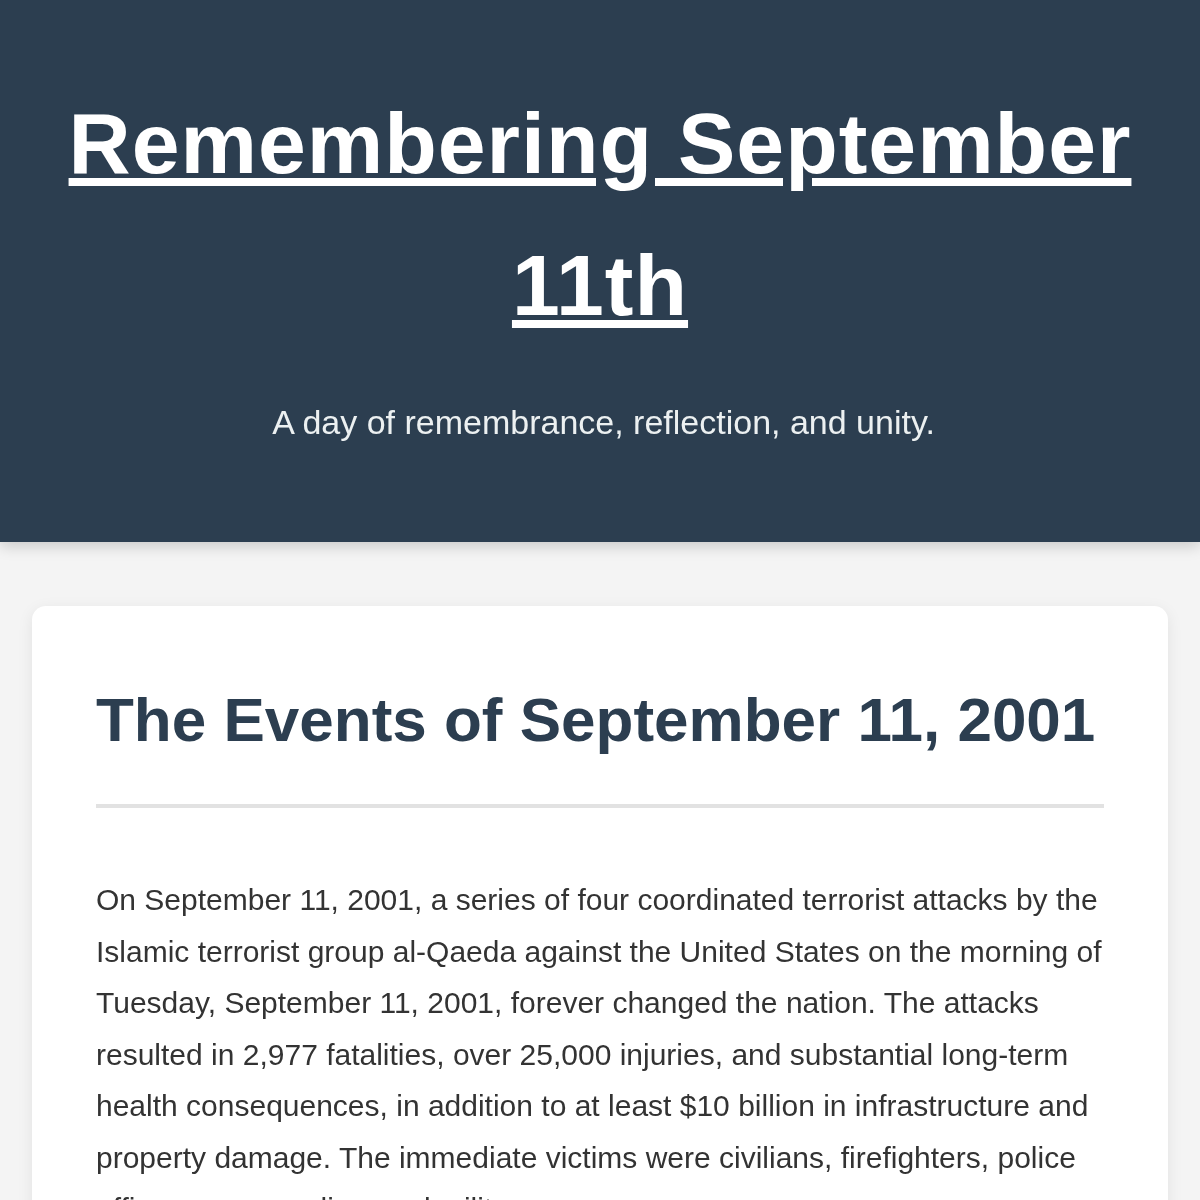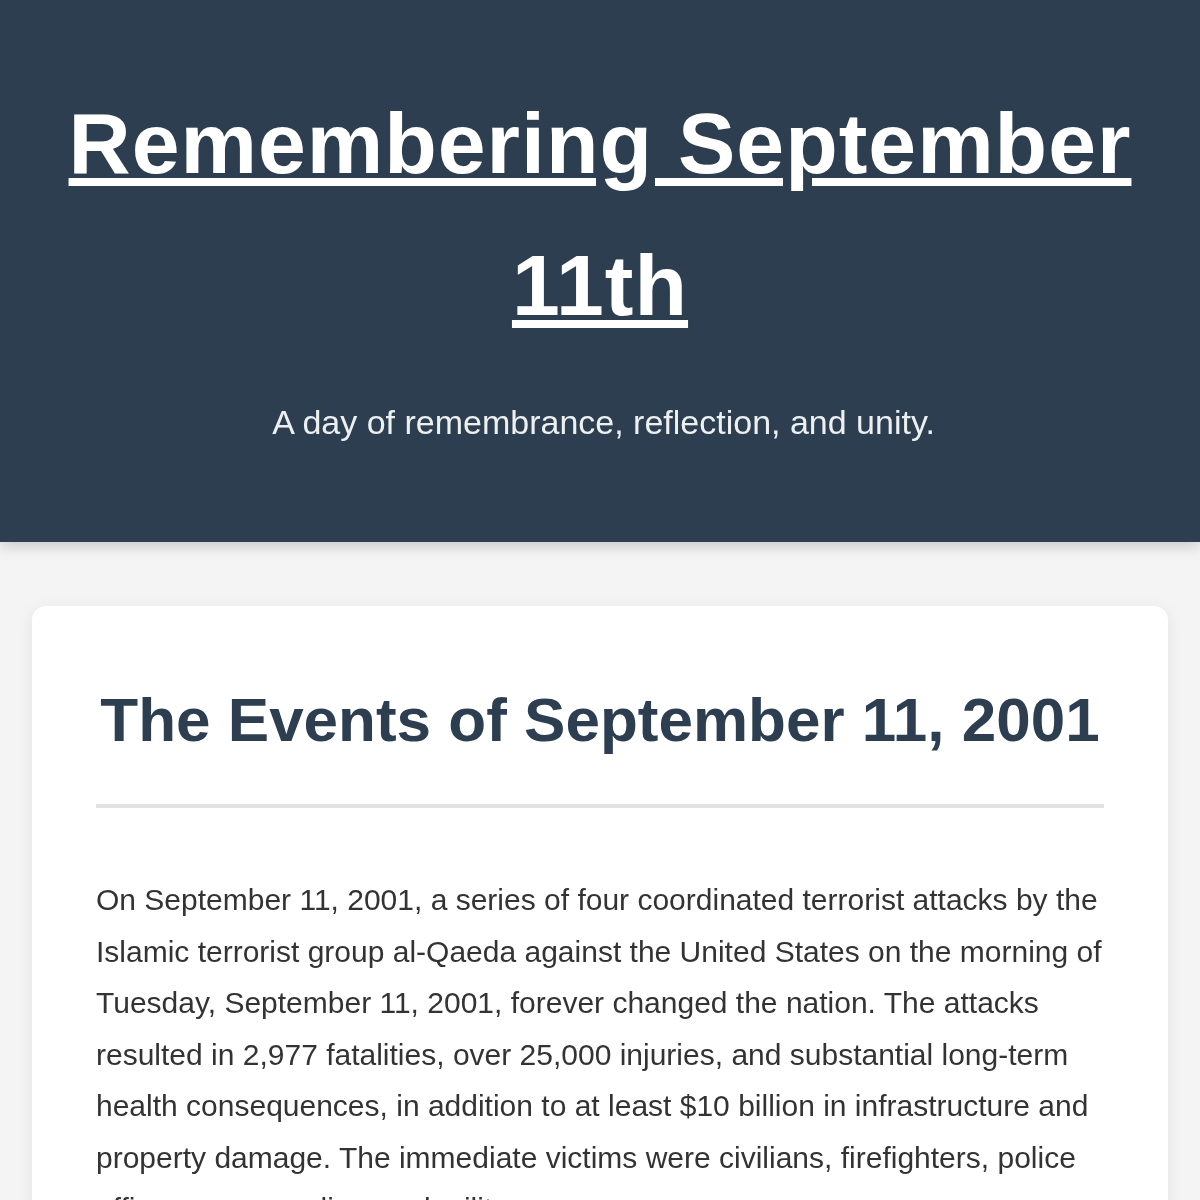--- a/index.html
+++ b/index.html
@@ -54,21 +54,20 @@
     }
     .section-title {
       margin: 0;
       color: #2c3e50;
       font-size: 62px;
       font-weight: bold;
       line-height: 80px;
       padding-bottom: 44px;
       border-bottom: 4px solid #e2e2e2;
       white-space: nowrap;
-      text-align: center;
     }
     .section-body {
       margin: 66px 0 0 0;
       color: #333333;
       font-size: 30px;
       line-height: 51.5px;
       width: 1010px;
     }
   </style>
 </head>

